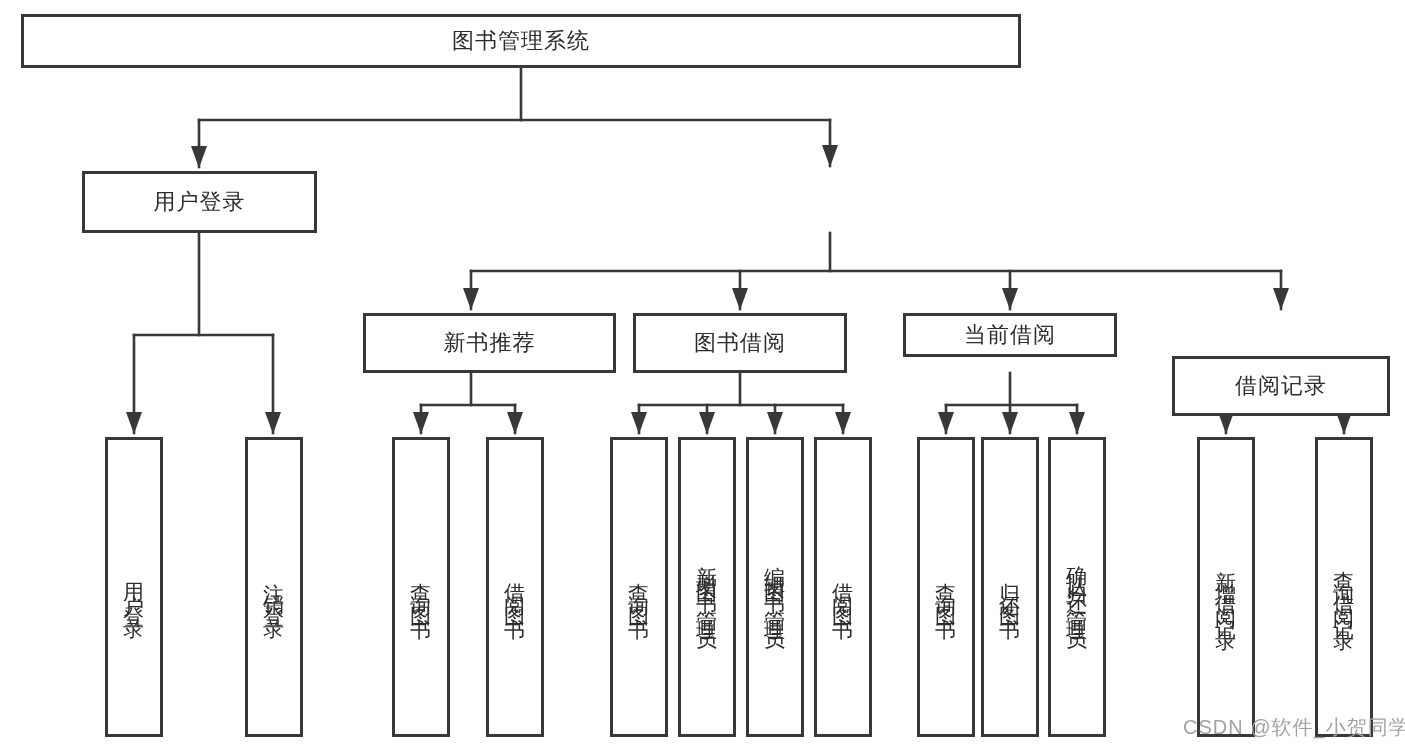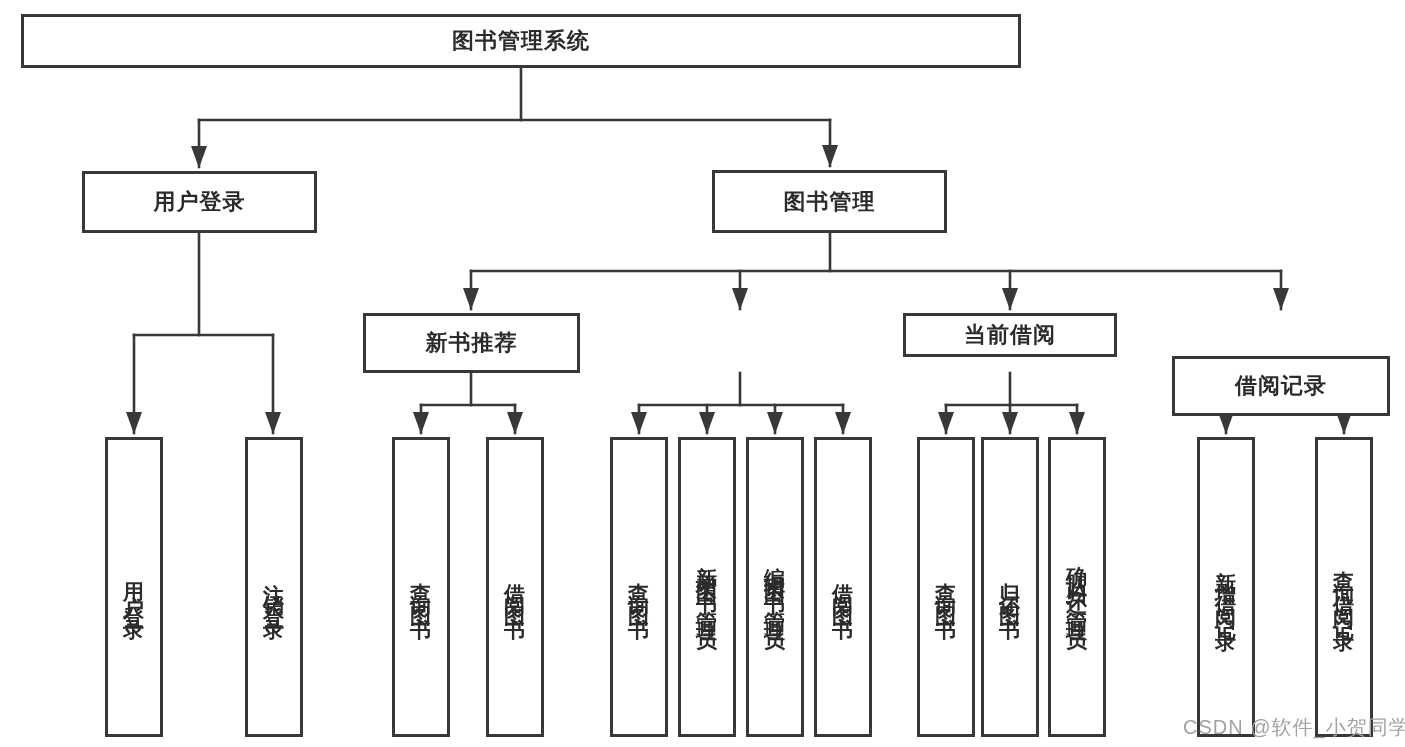--- a/index.html
+++ b/index.html
@@ -12,37 +12,36 @@
   }
   #connectors{position:absolute;left:0;top:0;width:1405px;height:747px;}
   .node{
     position:absolute;
     box-sizing:border-box;
     background:#fff;
     border:3px solid #383838;
     color:#2b2b2b;
     display:flex;align-items:center;justify-content:center;
     text-align:left;
-    font-weight:bold;
   }
   .h-node{font-size:22px;letter-spacing:1px;}
   .v-node{
     font-size:21px;
     writing-mode:vertical-rl;
     letter-spacing:12px;
     line-height:1;
     padding-top:6px;
   }
   
   .n-root{left:21px;top:14px;width:1000px;height:54px;border-width:3px;}
   
   .n-user-login{left:82px;top:171px;width:235px;height:62px;}
   .n-book-mgmt{left:712px;top:170px;width:235px;height:63px;}
   
-  .n-new-book{left:363px;top:313px;width:217px;height:60px;}
+  .n-new-book{left:363px;top:313px;width:253px;height:60px;}
   .n-book-borrow{left:633px;top:313px;width:214px;height:60px;}
   .n-cur-borrow{left:903px;top:313px;width:214px;height:44px;}
   .n-records{left:1172px;top:313px;width:218px;height:60px;margin-top:43px;}
   
   .lf{top:437px;height:300px;width:58px;border-width:3px;}
   .lf1{left:105px;}  .lf2{left:245px;}
   .lf3{left:392px;}  .lf4{left:486px;}
   .lf5{left:610px;}  .lf6{left:678px;}  .lf7{left:746px;}  .lf8{left:814px;}
   .lf9{left:917px;}  .lf10{left:981px;} .lf11{left:1048px;}
   .lf12{left:1197px;}.lf13{left:1315px;}
@@ -105,23 +104,23 @@
       <line x1="1281" y1="373" x2="1281" y2="405"></line>
       <line x1="1226" y1="405" x2="1344" y2="405"></line>
       <line x1="1226" y1="405" x2="1226" y2="433" marker-end="url(#arrow)"></line>
       <line x1="1344" y1="405" x2="1344" y2="433" marker-end="url(#arrow)"></line>
     </g>
   </svg>
 
   <div class="node h-node n-root">图书管理系统</div>
 
   <div class="node h-node n-user-login">用户登录</div>
-  <div class="node h-node n-book-mgmt">图书管理</div>
 
   <div class="node h-node n-new-book">新书推荐</div>
+  <div class="node h-node n-book-borrow">图书借阅</div>
   <div class="node h-node n-cur-borrow">当前借阅</div>
   <div class="node h-node n-records">借阅记录</div>
 
   <div class="node v-node lf lf1">用户登录</div>
   <div class="node v-node lf lf2">注销登录</div>
 
   <div class="node v-node lf lf3">查询图书</div>
   <div class="node v-node lf lf4">借阅图书</div>
 
   <div class="node v-node lf lf5">查询图书</div>

